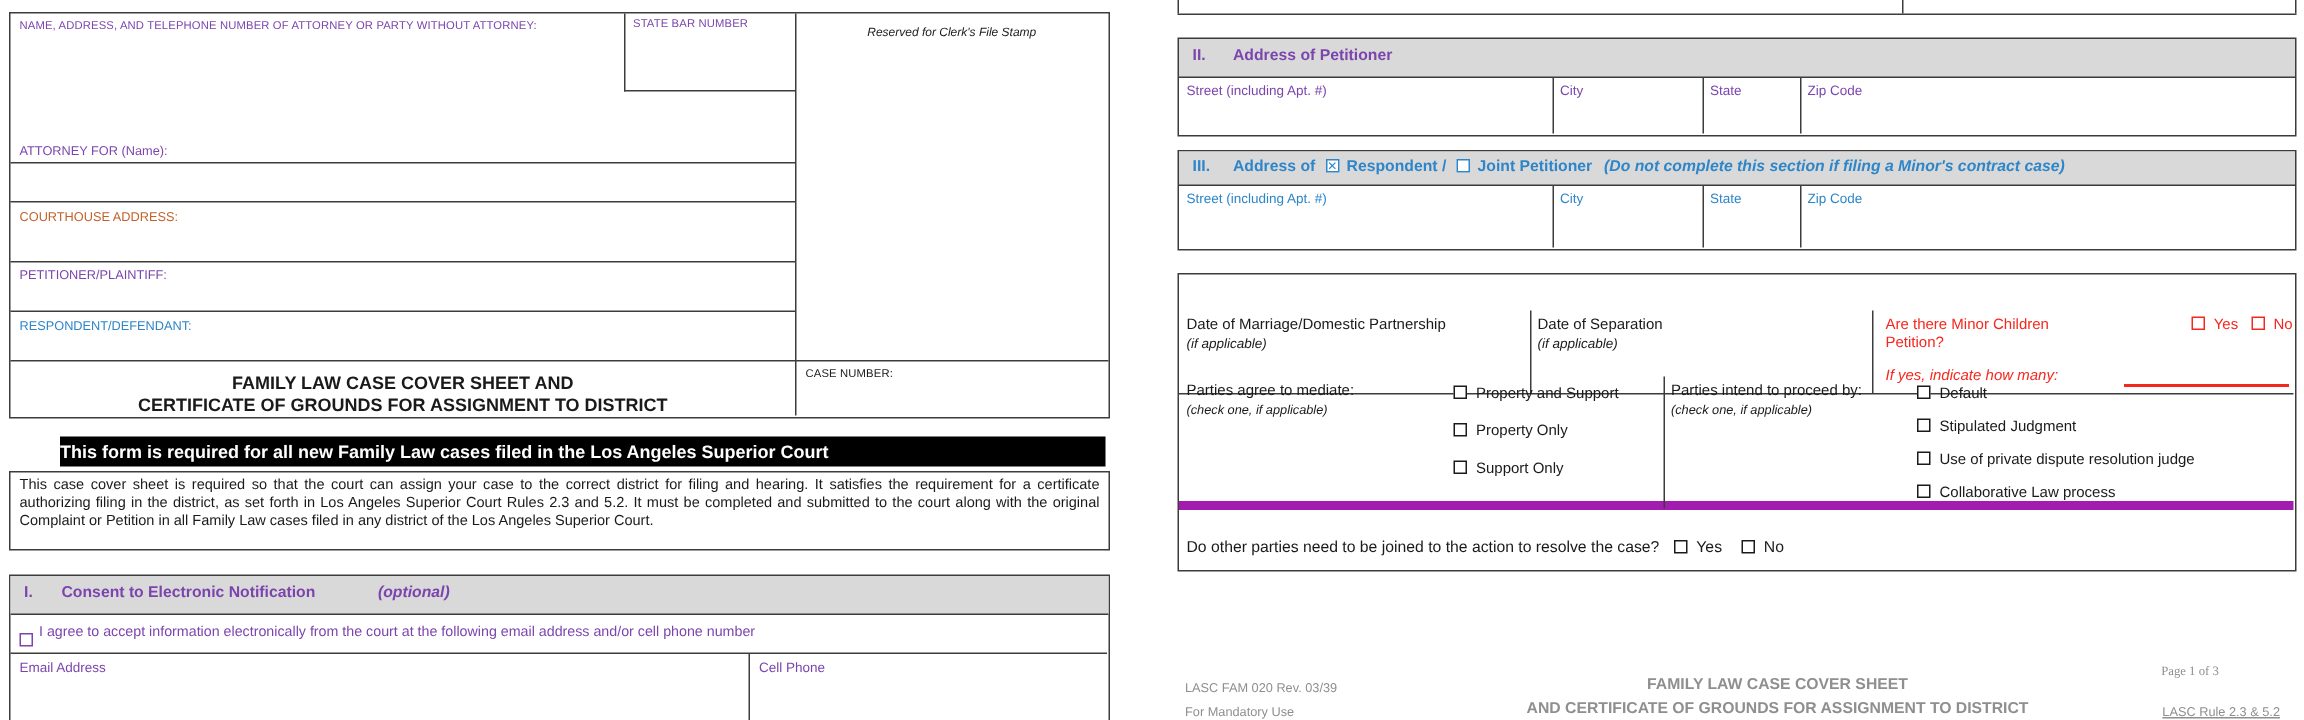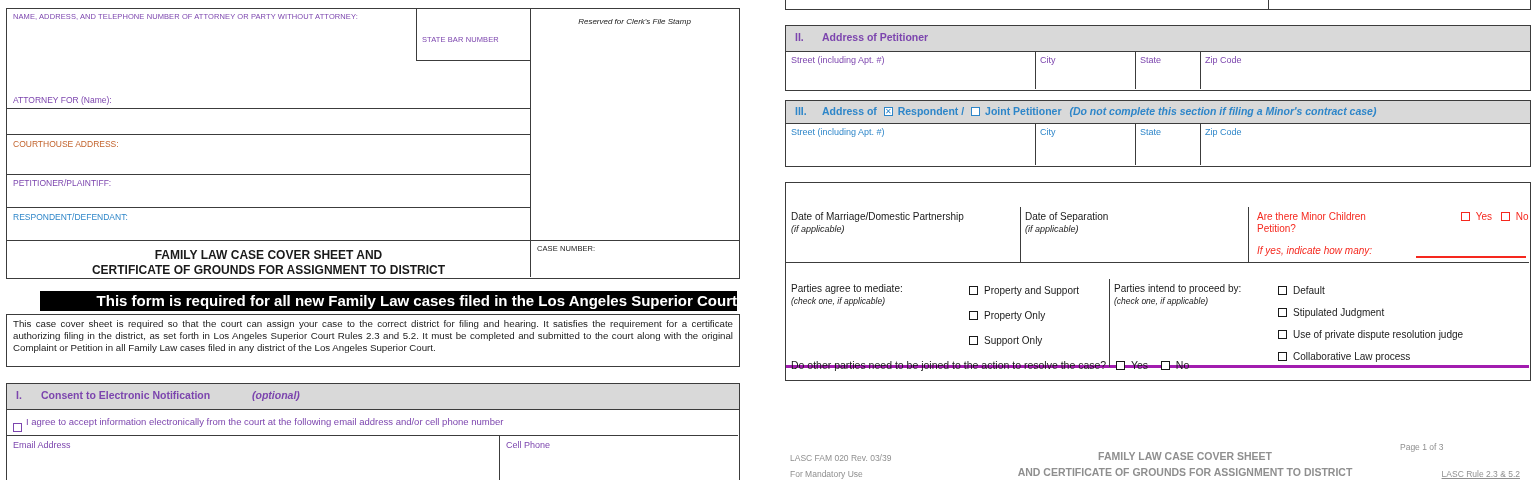--- a/index.html
+++ b/index.html
@@ -23,36 +23,36 @@
   .b{font-weight:bold;}
   .i{font-style:italic;}
   .cb{display:inline-block;width:9px;height:9px;border:1px solid #1a1a1a;background:#fff;
       vertical-align:-1px;box-sizing:border-box;position:relative;}
   .cb.red-cb{border-color:#f5281e;}
   .cb.blue-cb{border-color:#2e86c9;}
   .cb.purple-cb{border-color:#7c45ae;}
   .cb .x{position:absolute;left:0;top:-1px;width:100%;text-align:center;font-size:8px;line-height:9px;color:#2e86c9;font-style:normal;}
   .optrow{position:absolute;font-size:10px;white-space:nowrap;}
   .optrow .cb{margin-right:6px;}
-  .banner{position:absolute;background:#000;color:#fff;font-weight:bold;font-size:15px;
-          text-align:right;}
+  .banner{position:absolute;background:#000;color:#fff;font-weight:bold;font-size:12px;
+          text-align:left;}
   .center{text-align:center;}
   .nw{white-space:nowrap;}
 </style>
 </head>
 <body>
 
 <div id="screen">
 
   <div class="box" style="left:6px;top:8px;width:734px;height:271px;">
 
     <div class="vl" style="left:523px;top:0;height:268px;"></div>
 
     <div class="abs" style="left:409px;top:0;width:114px;height:52px;border-left:1px solid #3c3c3c;border-bottom:1px solid #3c3c3c;box-sizing:border-box;">
-      <div class="lbl7 purple" style="padding:2px 0 0 5px;margin-top:24px;">STATE BAR NUMBER</div>
+      <div class="lbl7 purple" style="padding:2px 0 0 5px;">STATE BAR NUMBER</div>
     </div>
 
     <div class="abs lbl7 purple" style="left:6px;top:3px;width:400px;">NAME, ADDRESS, AND TELEPHONE NUMBER OF ATTORNEY OR PARTY WITHOUT ATTORNEY:</div>
     <div class="abs" style="left:0;top:12px;width:405px;height:70px;"></div>
 
     <div class="abs i center" style="left:523px;top:8px;width:209px;font-size:8px;color:#1a1a1a;">Reserved for Clerk's File Stamp</div>
     <div class="abs" style="left:523px;top:20px;width:209px;height:210px;"></div>
 
     <div class="abs lbl8 purple" style="left:6px;top:86px;">ATTORNEY FOR (Name):</div>
     <div class="abs" style="left:130px;top:84px;width:380px;height:14px;"></div>
@@ -177,21 +177,21 @@
           <span class="cb red-cb"></span>
           <span style="margin:0 6px 0 3px;">Yes</span>
           <span class="cb red-cb"></span>
           <span style="margin-left:3px;">No</span>
         </span>
         <span class="abs red i t10" style="left:9px;top:38px;">If yes, indicate how many:</span>
         <div class="abs" style="left:168px;top:49px;width:110px;height:1.5px;background:#f5281e;"></div>
       </div>
     </div>
 
-    <div class="abs" style="left:0;top:96px;width:743px;height:89px;border-bottom:3px solid #a21caf;box-sizing:border-box;">
+    <div class="abs" style="left:0;top:68px;width:743px;height:89px;border-bottom:6px solid #a21caf;box-sizing:border-box;">
       <div class="vl" style="left:323px;top:0;height:88px;"></div>
       <span class="abs t10" style="left:5px;top:4px;">Parties agree to mediate:</span>
       <span class="abs i" style="left:5px;top:17px;font-size:8.5px;">(check one, if applicable)</span>
       <span class="optrow" style="left:183px;top:6px;"><span class="cb"></span><span>Property and Support</span></span>
       <span class="optrow" style="left:183px;top:31px;"><span class="cb"></span><span>Property Only</span></span>
       <span class="optrow" style="left:183px;top:56px;"><span class="cb"></span><span>Support Only</span></span>
       <span class="abs t10" style="left:328px;top:4px;">Parties intend to proceed by:</span>
       <span class="abs i" style="left:328px;top:17px;font-size:8.5px;">(check one, if applicable)</span>
       <span class="optrow" style="left:492px;top:6px;"><span class="cb"></span><span>Default</span></span>
       <span class="optrow" style="left:492px;top:28px;"><span class="cb"></span><span>Stipulated Judgment</span></span>
@@ -207,16 +207,16 @@
         <span class="cb" style="margin:0 3px 0 10px;"></span>
         <span>No</span>
       </span>
     </div>
   </div>
 
   <div class="abs gray lbl8" style="left:790px;top:453px;">LASC FAM 020 Rev. 03/39</div>
   <div class="abs gray lbl8" style="left:790px;top:469px;">For Mandatory Use</div>
   <div class="abs gray b center t105" style="left:1000px;top:450px;width:370px;">FAMILY LAW CASE COVER SHEET</div>
   <div class="abs gray b center t105" style="left:1000px;top:466px;width:370px;">AND CERTIFICATE OF GROUNDS FOR ASSIGNMENT TO DISTRICT</div>
-  <div class="abs gray lbl8" style="left:1400px;top:442px;width:120px;text-align:left;">Page 1 of 3</div>
+  <div class="abs gray lbl8" style="left:1400px;top:442px;width:120px;text-align:center;font-family:Liberation Serif, serif;">Page 1 of 3</div>
   <div class="abs gray lbl8" style="left:1400px;top:469px;width:120px;text-align:right;text-decoration:underline;">LASC Rule 2.3 &amp; 5.2</div>
 
 </div>
 
 </body></html>

